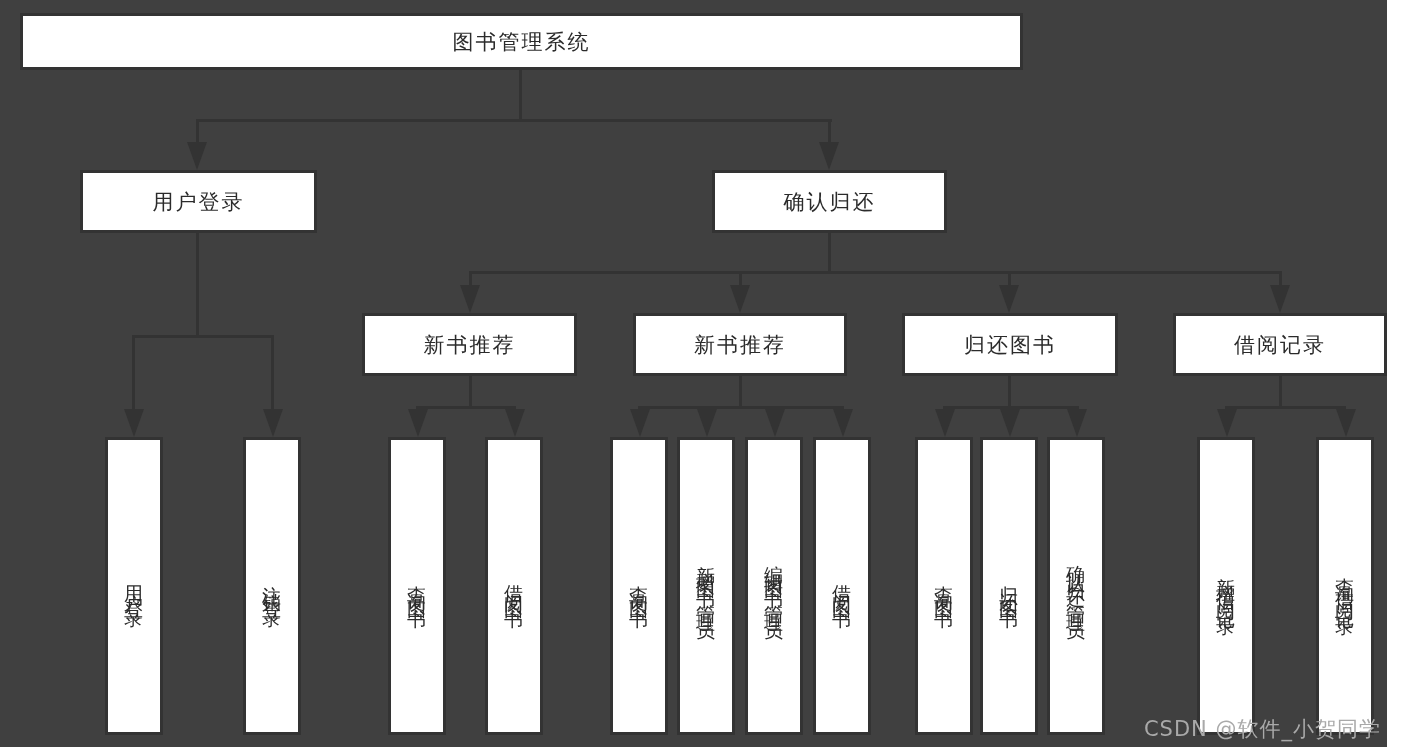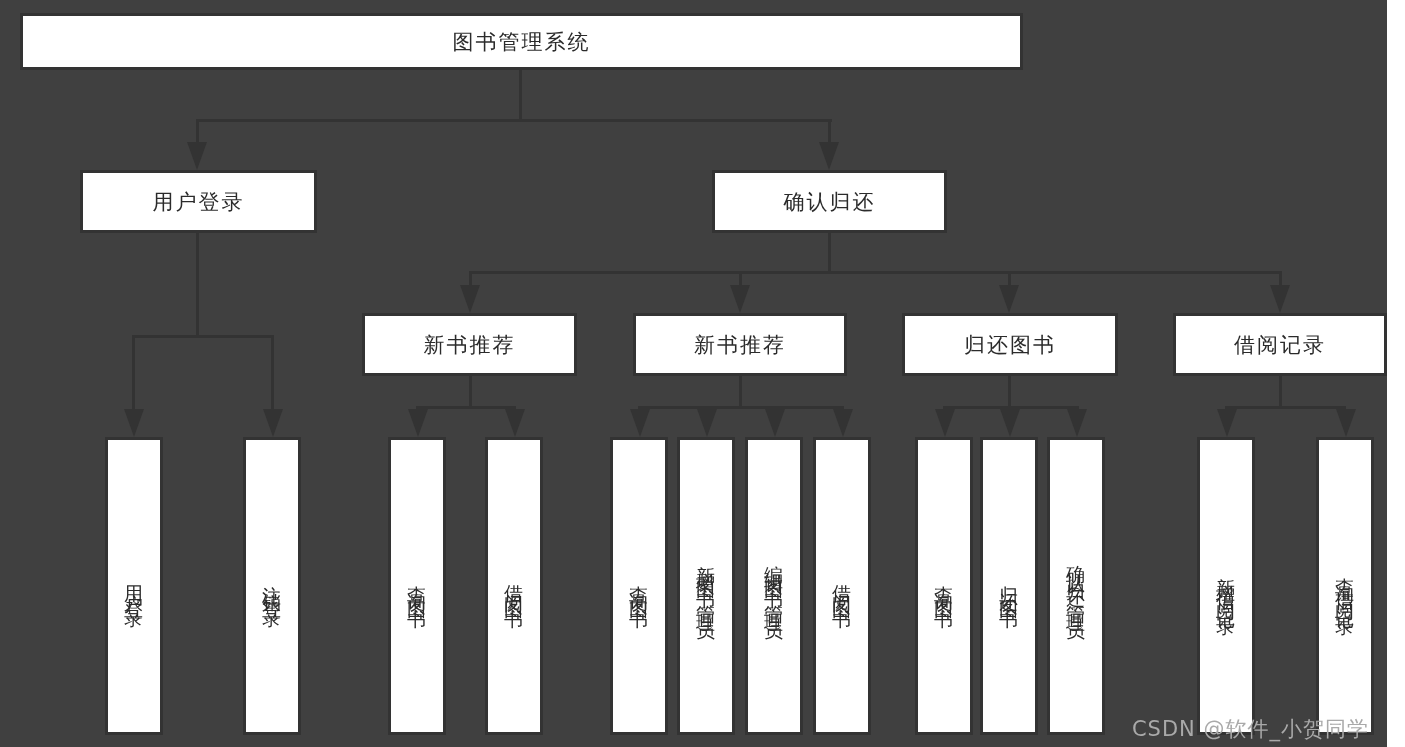--- a/index.html
+++ b/index.html
@@ -59,21 +59,21 @@
     position: absolute;
     width: 0; height: 0;
     border-left: 10px solid transparent;
     border-right: 10px solid transparent;
     border-top: 28px solid #333333;
     z-index: 1;
   }
   
   .watermark {
     position: absolute;
-    right: 18px;
+    right: 6px;
     bottom: 4px;
     color: #a9a9a9;
     font-size: 21px;
     letter-spacing: 1px;
     z-index: 3;
     white-space: nowrap;
   }
 </style>
 </head>
 <body>

